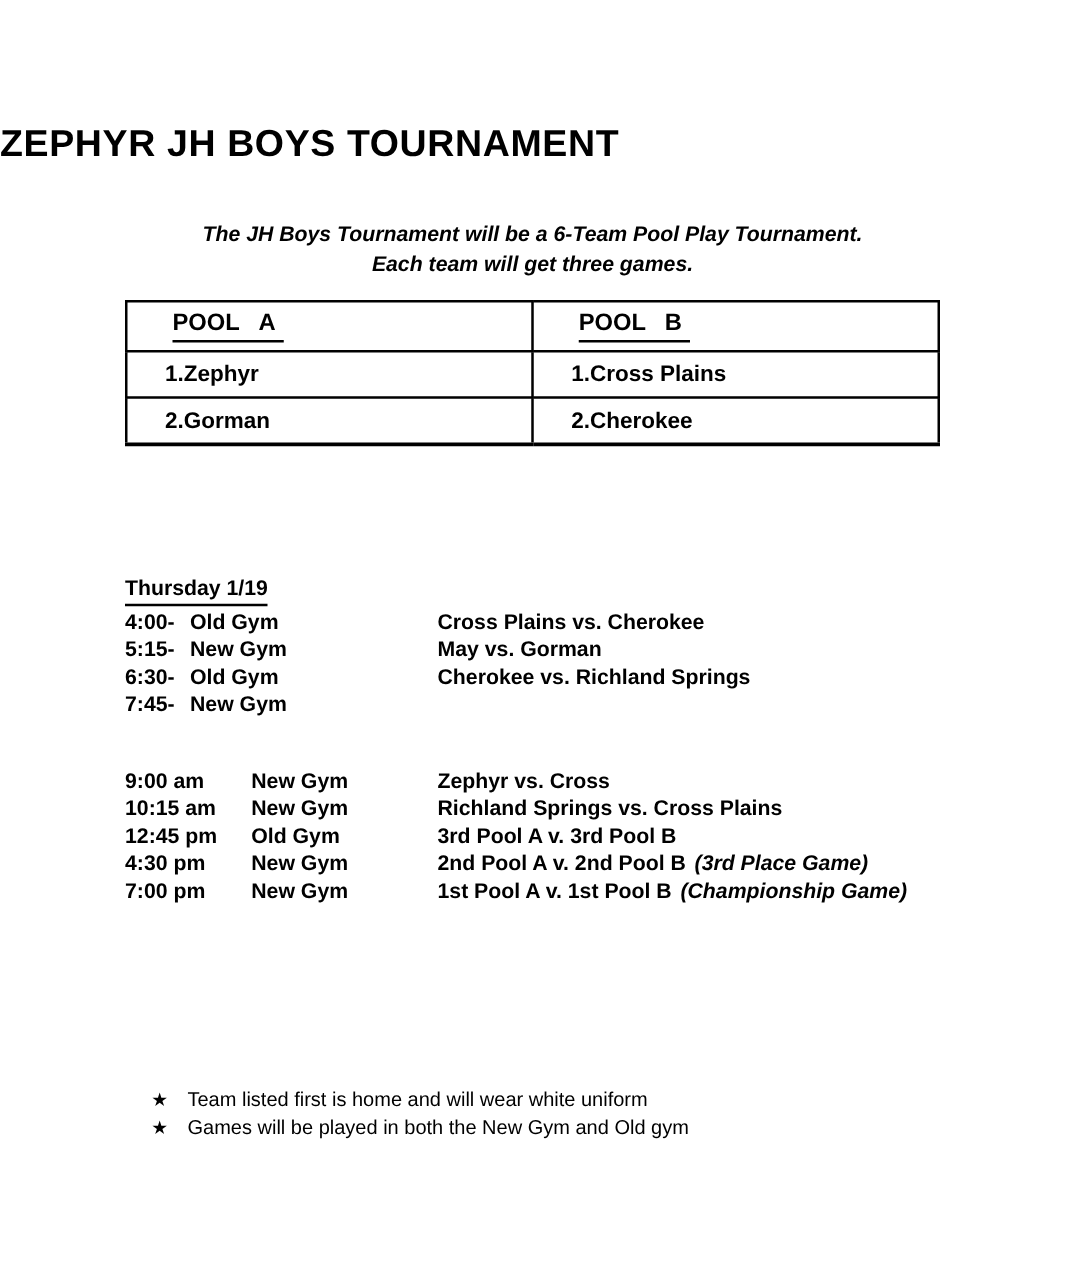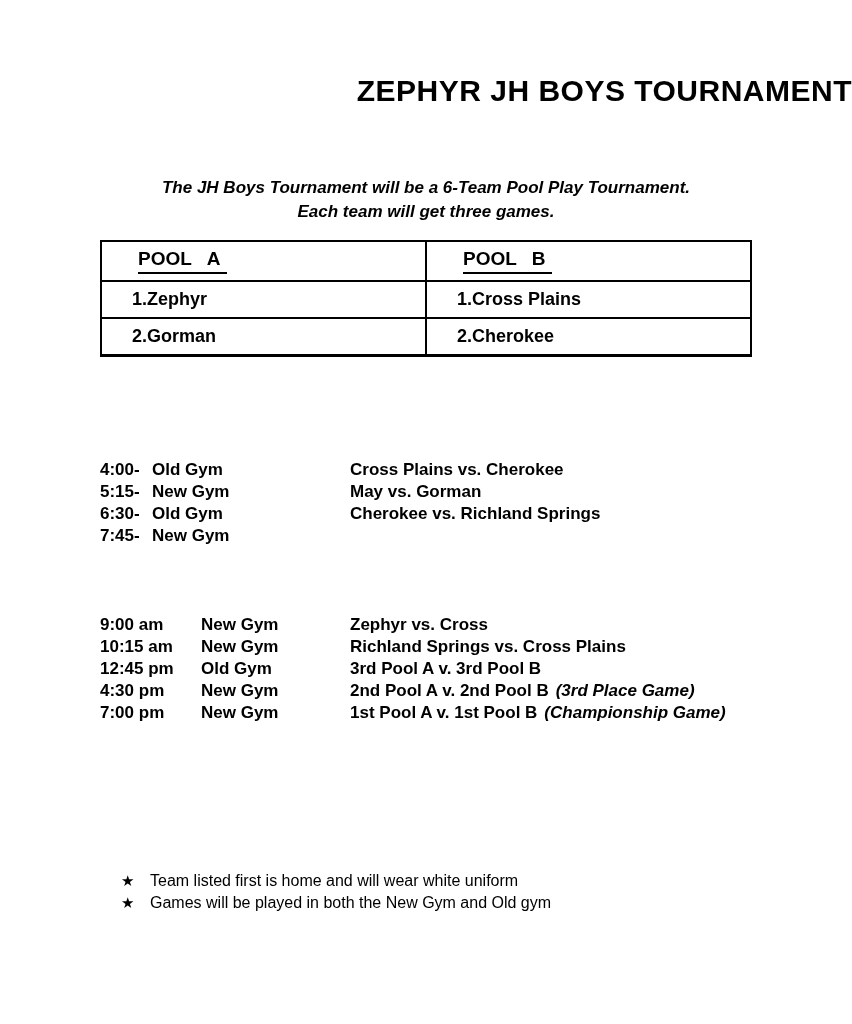--- a/index.html
+++ b/index.html
@@ -9,22 +9,22 @@
     width: 852px;
     height: 1024px;
     margin: 0 auto;
     background: #ffffff;
     color: #000000;
     font-family: "Liberation Sans", "DejaVu Sans", sans-serif;
     overflow: hidden;
   }
   .title {
     position: absolute;
-    top: 74px; left: 0; width: 100%;
-    text-align: right;
+    top: 99px; left: 0; width: 100%;
+    text-align: left;
     font-size: 30px;
     font-weight: bold;
     letter-spacing: 0.5px;
   }
   .subtitle {
     position: absolute;
     top: 122px; left: 0; width: 100%;
     text-align: center;
     font-size: 23px;
     font-weight: bold;
@@ -132,20 +132,21 @@
         <td><span class="num">1.</span><span class="team">Cross Plains</span></td>
       </tr>
       <tr>
         <td><span class="num">2.</span><span class="team">Gorman</span></td>
         <td><span class="num">2.</span><span class="team">Cherokee</span></td>
       </tr>
     </tbody>
   </table>
 
   <section class="sched thursday">
+    <div class="sched-heading"><span>Thursday 1/19</span></div>
     <div class="row">
       <span>4:00-</span>
         <span>Old Gym</span>
         <span>Cross Plains vs. Cherokee</span>
     </div>
     <div class="row">
       <span>5:15-</span>
         <span>New Gym</span>
         <span>May vs. Gorman</span>
     </div>

